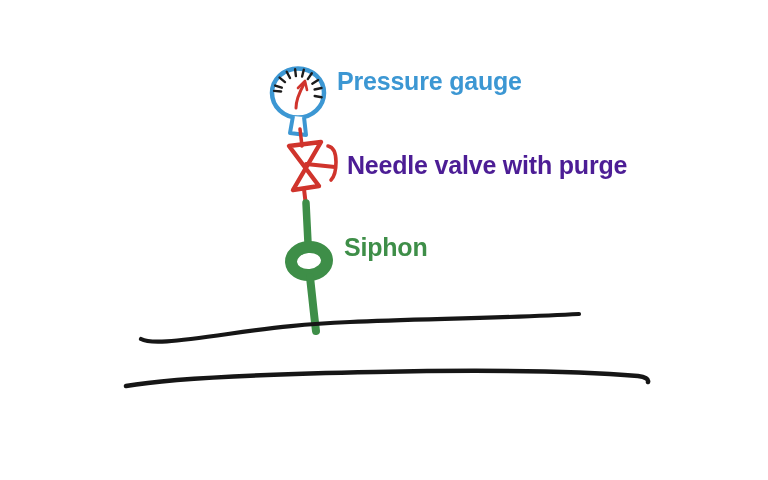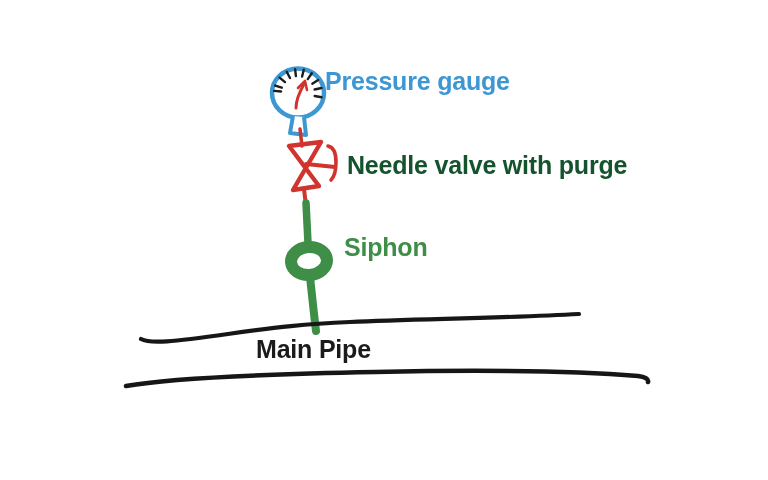--- a/index.html
+++ b/index.html
@@ -12,21 +12,21 @@
   }
   .canvas svg{position:absolute;left:0;top:0;}
   .lbl{
     position:absolute;
     font-size:25px;
     font-weight:600;
     line-height:30px;
     white-space:nowrap;
     letter-spacing:-0.2px;
   }
-  .lbl-gauge{left:325px;top:66px;}
+  .lbl-gauge{left:337px;top:66px;}
   .lbl-valve{left:347px;top:150px;}
   .lbl-siphon{left:344px;top:232px;}
   .lbl-pipe{left:256px;top:334px;}
 </style>
 </head>
 <body>
 
 <div class="canvas">
 
   <svg width="768" height="480" viewBox="0 0 768 480">
@@ -70,17 +70,16 @@
     </g>
 
     <g stroke="#161616" fill="none" stroke-linecap="round">
       <path d="M141,339 C150,344 172,342 228,334 C278,327 305,324 350,322 C420,319 510,318 579,314" stroke-width="4.2"></path>
       <path d="M126,386 C170,378 270,374 375,372 C470,370 575,371 638,376 C645,377 649,379 648,382" stroke-width="4.5"></path>
     </g>
 
   </svg>
 
   <div class="lbl lbl-gauge" style="color: rgb(60, 151, 211);">Pressure gauge</div>
-  <div class="lbl lbl-valve" style="color: #14532d;">Needle valve with purge</div>
+  <div class="lbl lbl-valve" style="color: #4c1d95;">Needle valve with purge</div>
   <div class="lbl lbl-siphon" style="color: rgb(62, 142, 72);">Siphon</div>
-  <div class="lbl lbl-pipe" style="color: rgb(27, 27, 27);">Main Pipe</div>
 
 </div>
 
 </body></html>

